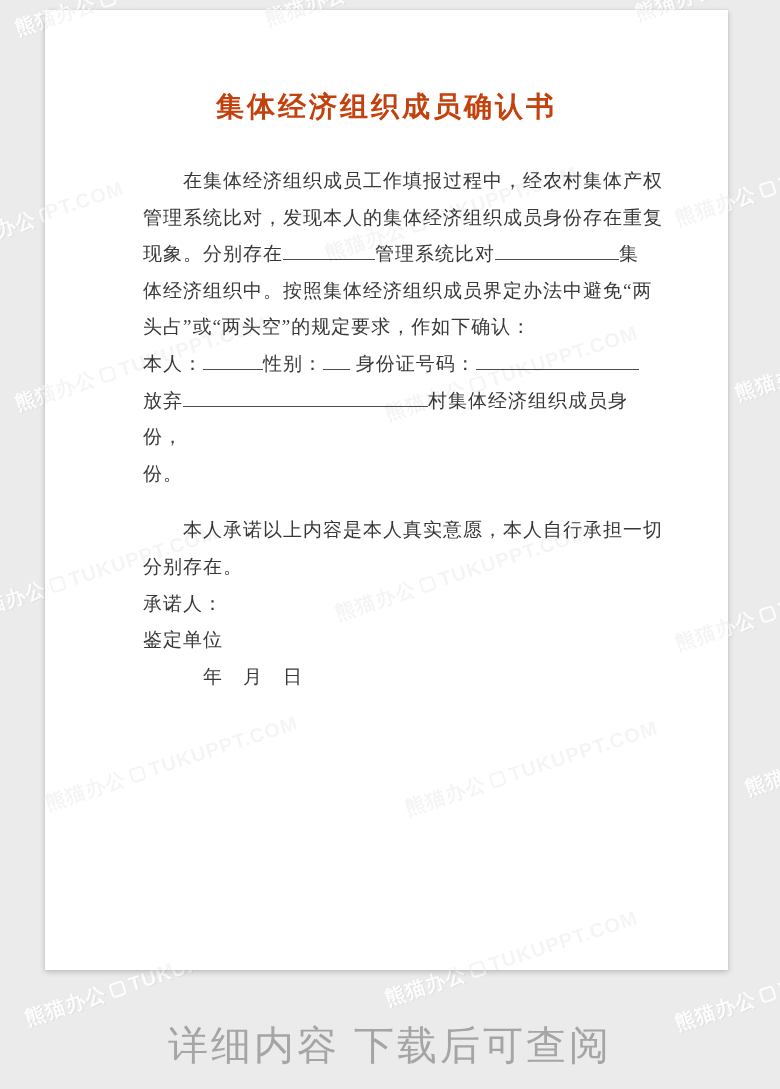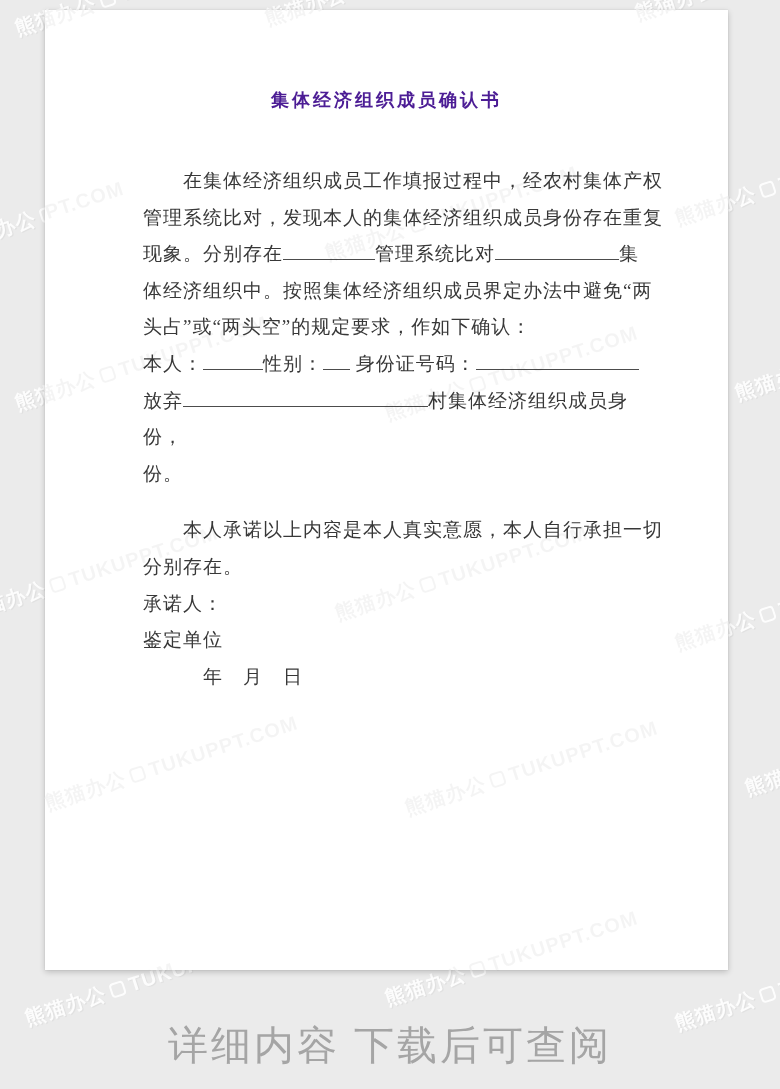--- a/index.html
+++ b/index.html
@@ -50,23 +50,23 @@
     left: 45px; top: 10px;
     width: 683px; height: 960px;
     background: #ffffff;
     box-shadow: 0 2px 6px rgba(0,0,0,0.2), 0 0 1px rgba(0,0,0,0.15);
     z-index: 2;
   }
   .doc-title {
     position: absolute;
     top: 78px; left: 0; right: 0;
     text-align: center;
-    font-size: 18px;
+    font-size: 28px;
     letter-spacing: 3px;
-    color: #4c1d95;
+    color: #c2410c;
     font-weight: 600;
   }
   .doc-body {
     position: absolute;
     top: 153px; left: 98px;
     width: 540px;
     font-size: 19px;
     letter-spacing: 1px;
     color: #383838;
     line-height: 36.6px;

